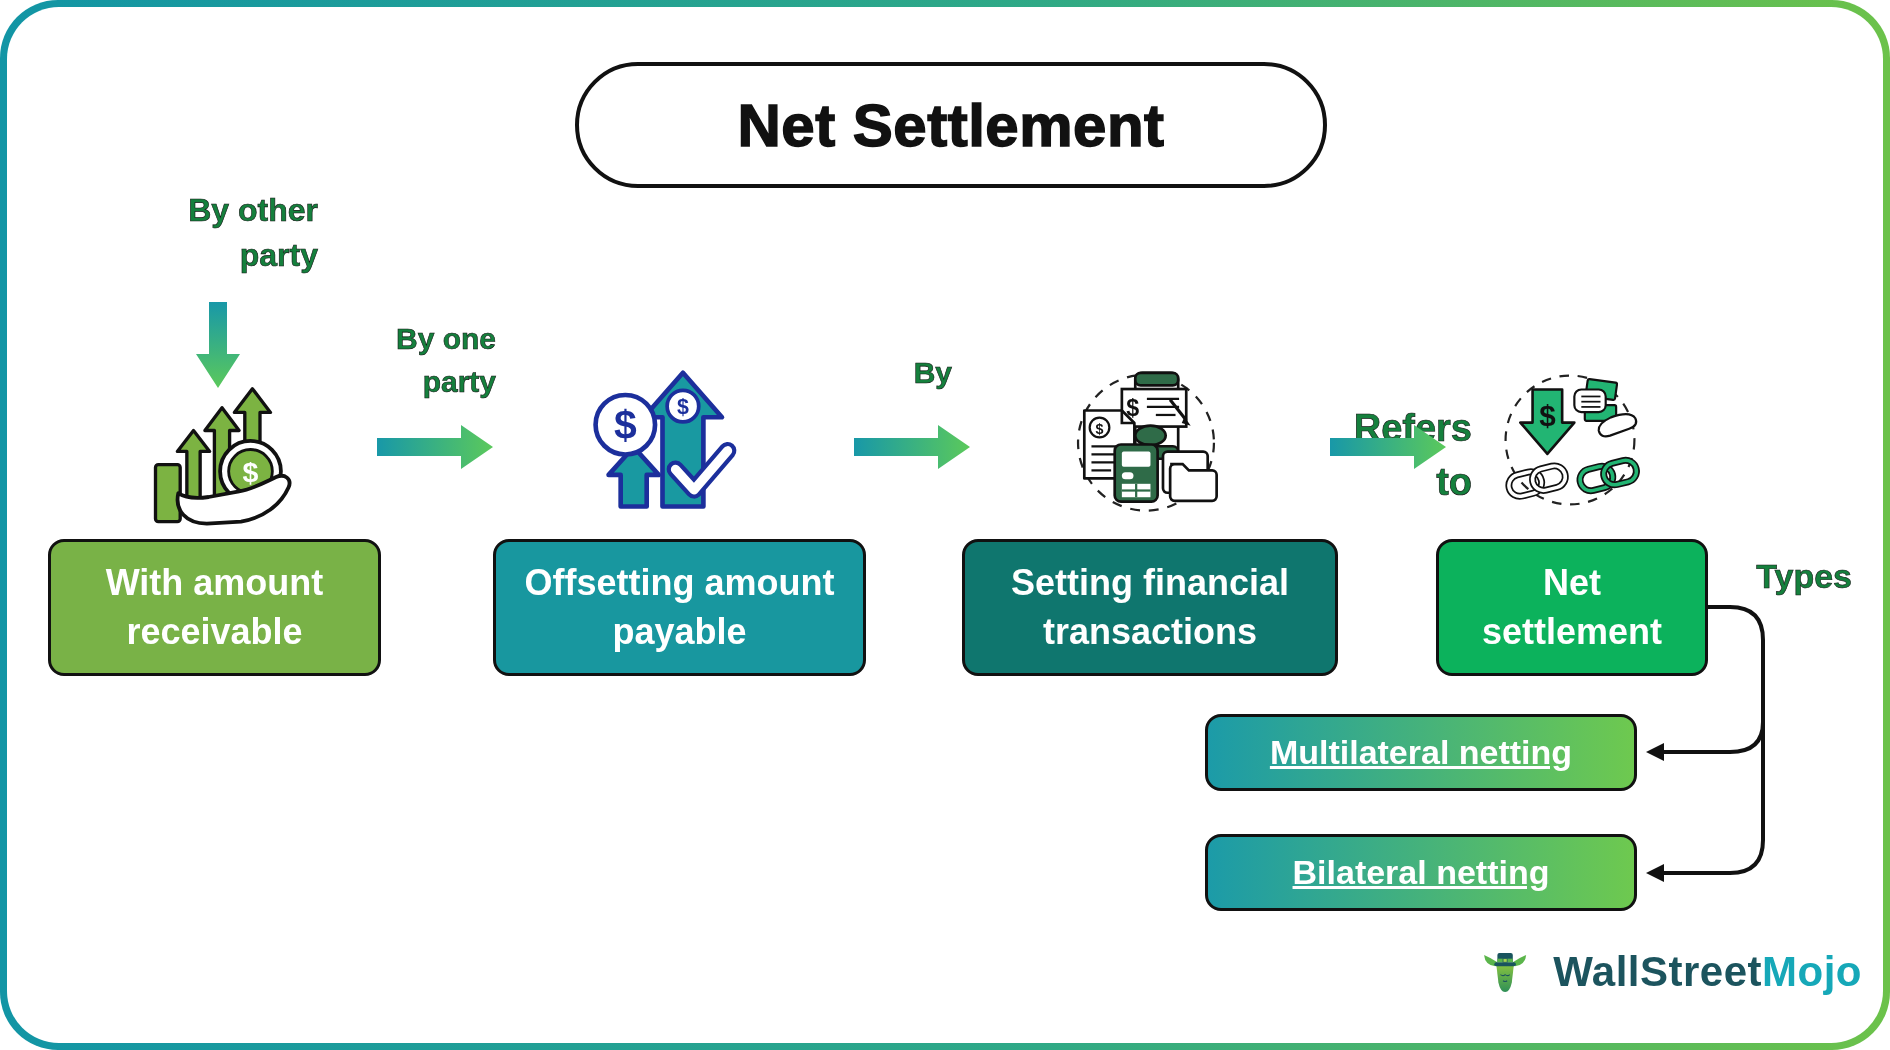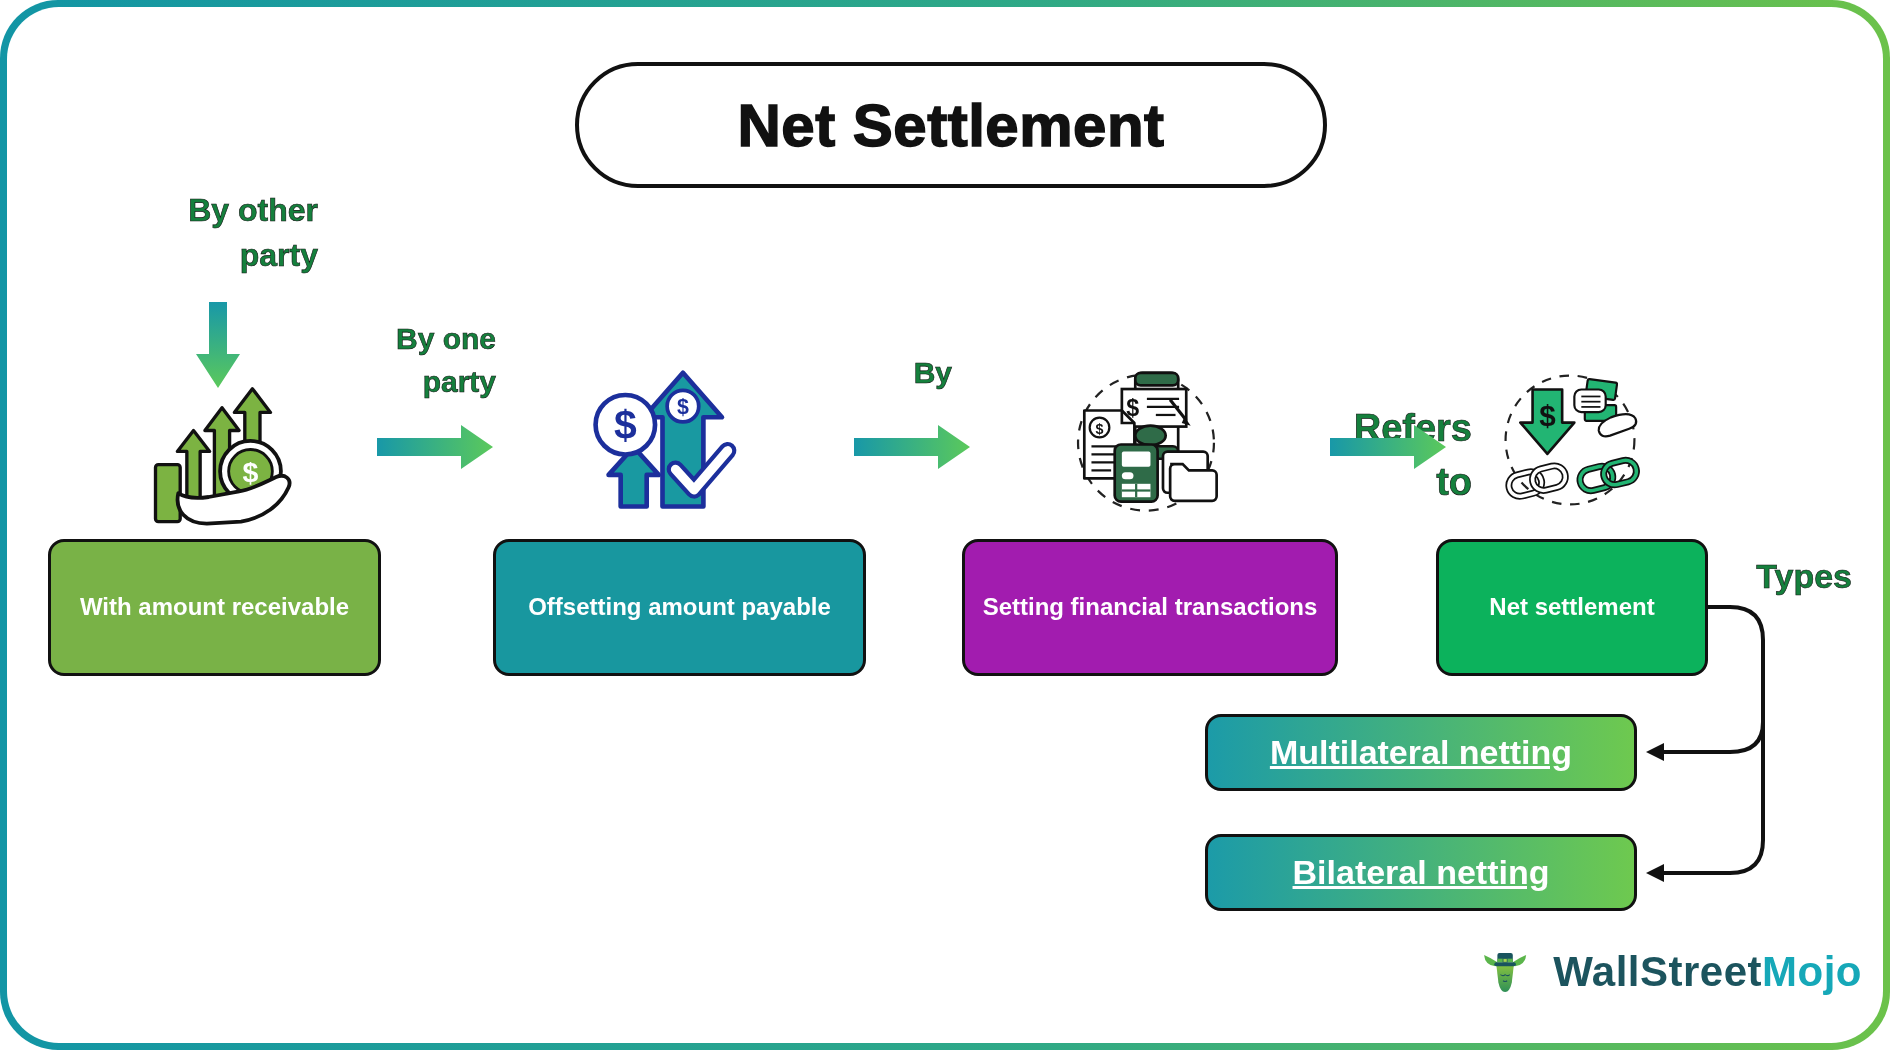--- a/index.html
+++ b/index.html
@@ -24,25 +24,25 @@
     line-height:1.42; -webkit-text-stroke:0.6px #141414; }
   .lbl-entry   { left:118px;  top:188px; width:200px; font-size:32px; }
   .lbl-oneparty{ left:368px;  top:318px; width:128px; font-size:30px; }
   .lbl-by      { left:868px;  top:352px; width:84px;  font-size:30px; }
   .lbl-refers  { left:1308px; top:357px; width:164px; font-size:38px;margin-top:45px; }
   .lbl-types   { left:1728px; top:552px; width:124px; font-size:34px; }
 
   .box {
     position:absolute; border:3.5px solid #111; border-radius:16px;
     display:flex; align-items:center; justify-content:center; text-align:center;
-    color:#fff; font-weight:bold; font-size:24px; line-height:1.35;
+    color:#fff; font-weight:bold; font-size:36px; line-height:1.35;
   }
   .box-1 { left:48px;   top:539px; width:333px; height:137px; background:#79B247; }
   .box-2 { left:493px;  top:539px; width:373px; height:137px; background:#18979F; }
-  .box-3 { left:962px;  top:539px; width:376px; height:137px; background:#a21caf; }
+  .box-3 { left:962px;  top:539px; width:376px; height:137px; background:#0f766e; }
   .box-4 { left:1436px; top:539px; width:272px; height:137px; background:#0CB25C; }
   .box-4 .inner { max-width:220px; }
 
   .typebox {
     position:absolute; left:1205px; width:432px; height:77px;
     border:3.5px solid #111; border-radius:16px;
     background:linear-gradient(to right,#1C9BA8,#6EC94F);
     display:flex; align-items:center; justify-content:center;
     color:#fff; font-weight:bold; font-size:34px;text-decoration:underline;
   }

